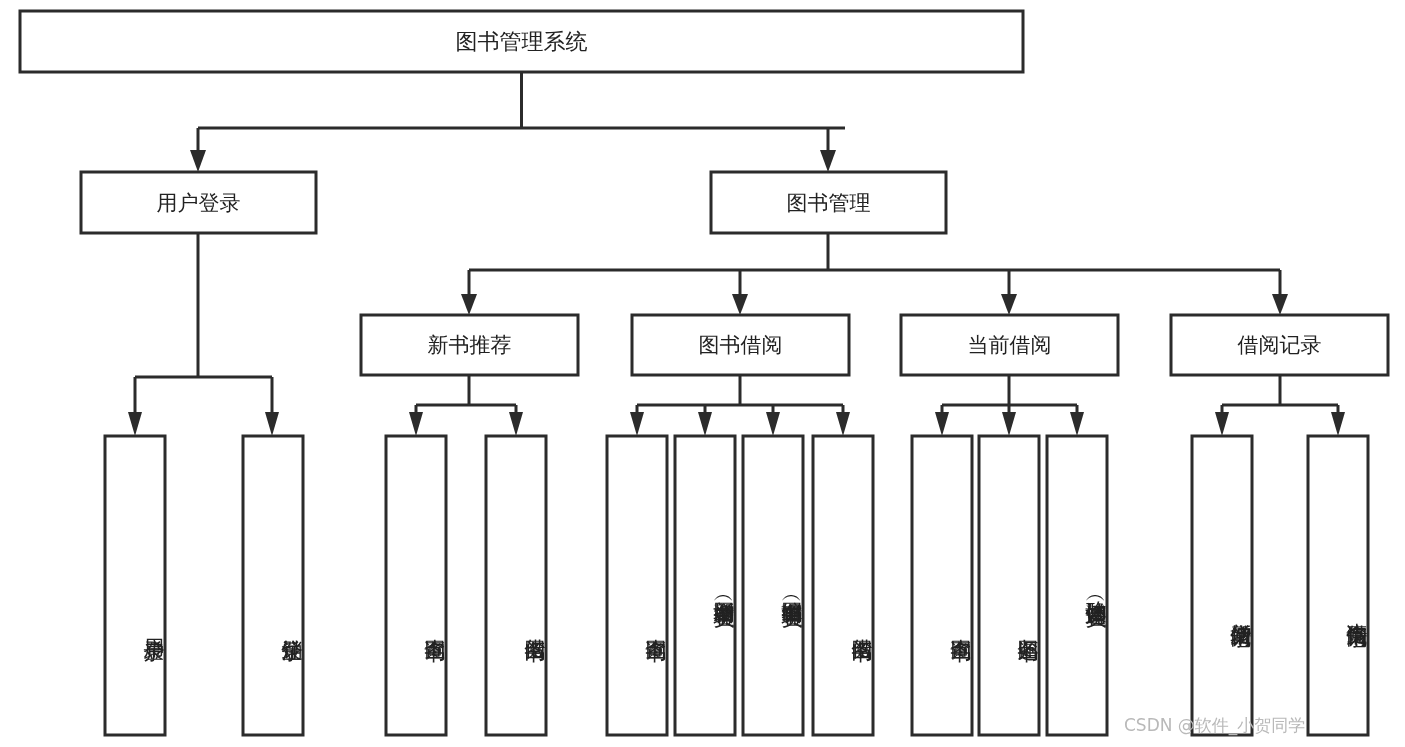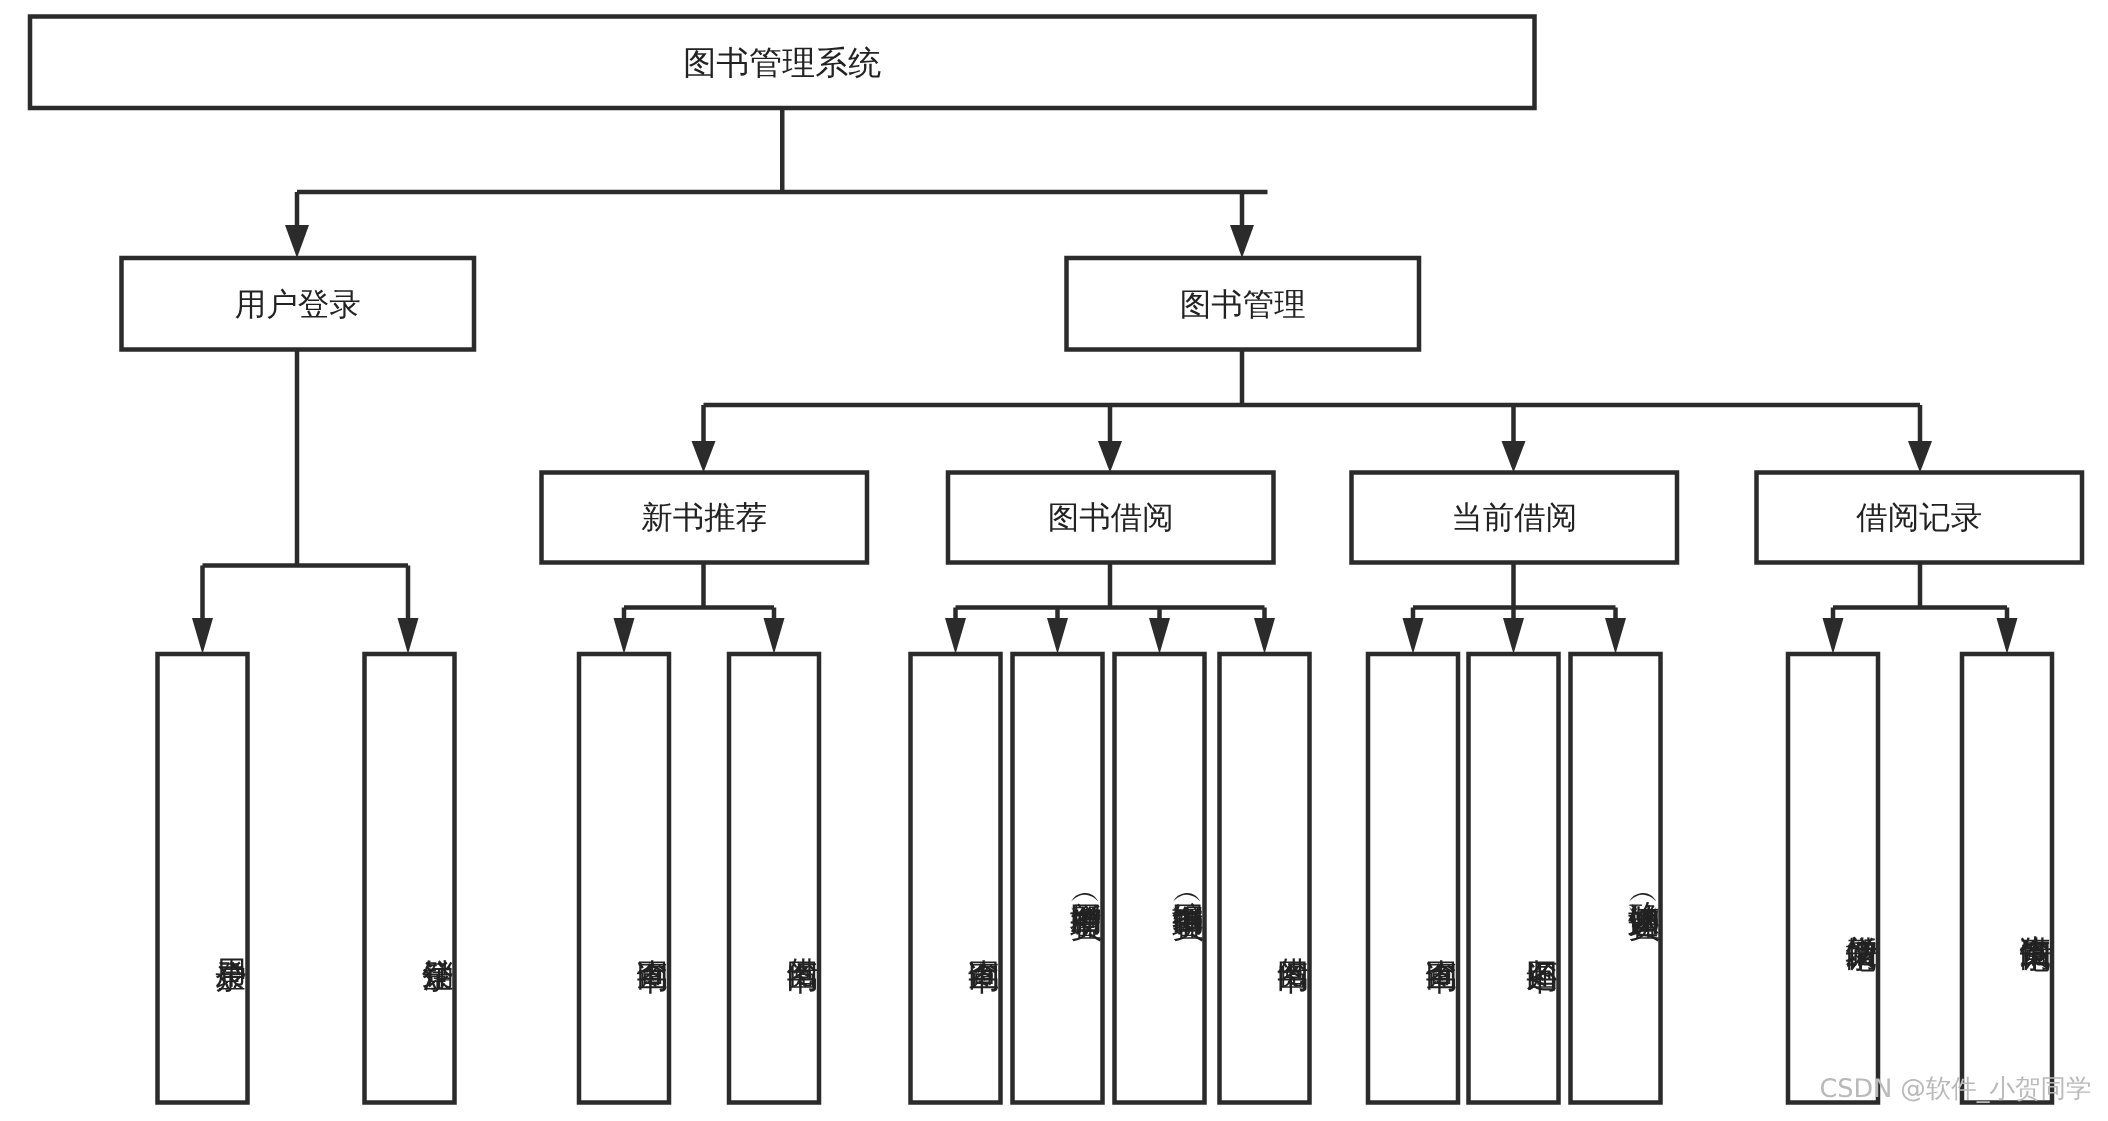--- a/index.html
+++ b/index.html
@@ -61,21 +61,21 @@
     letter-spacing: 1px;
     text-align: center;
     display: flex;
     align-items: flex-start;
     justify-content: center;
     white-space: nowrap;
     pointer-events: none;
   }
   .watermark {
     position: absolute;
-    left: 1213px;
+    left: 1124px;
     top: 714px;
     font-family: "DejaVu Sans", "Liberation Sans", sans-serif;
     font-size: 17px;
     color: #b9b9b9;
     white-space: nowrap;
   }
 </style>
 </head>
 <body>
 

